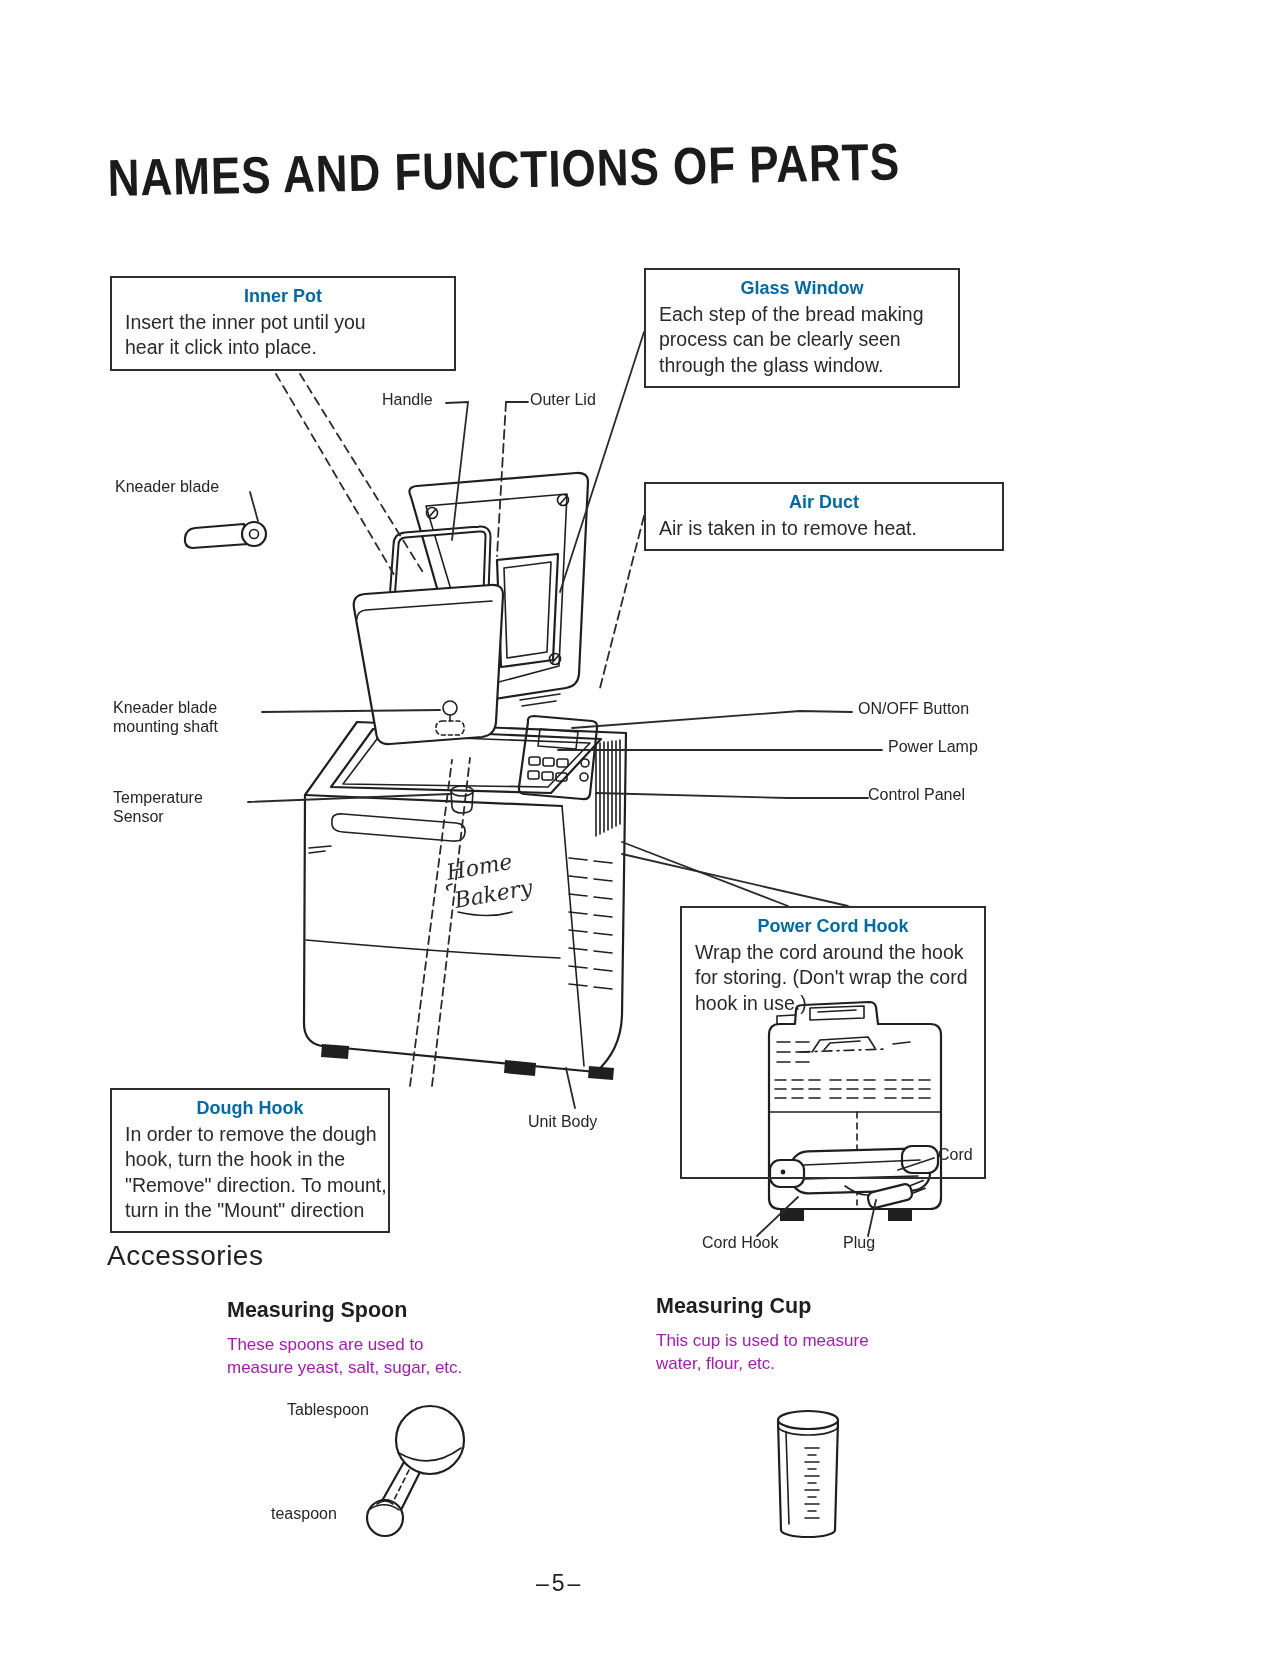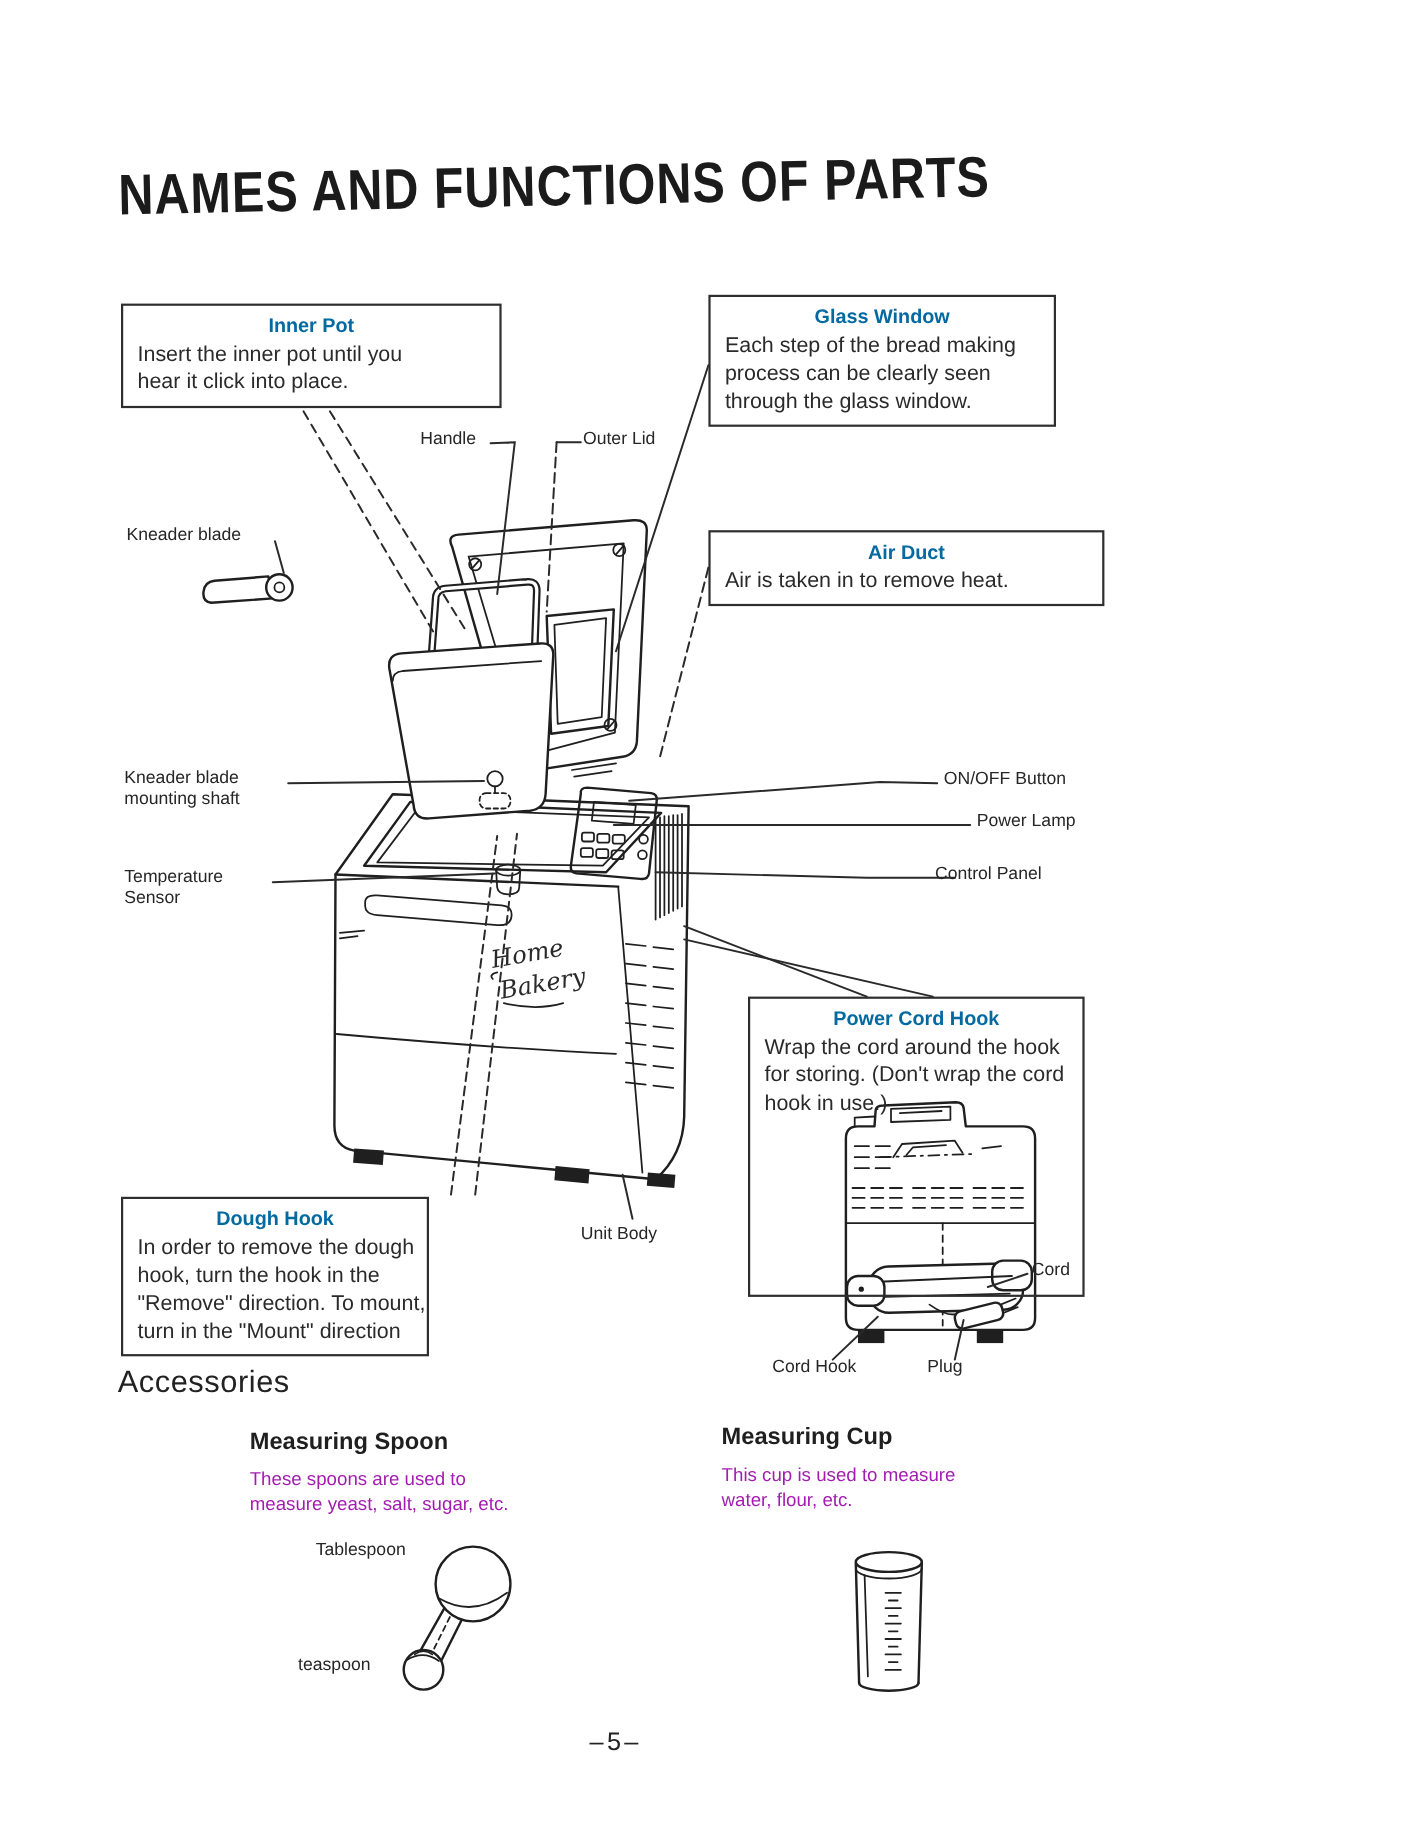--- a/index.html
+++ b/index.html
@@ -239,21 +239,21 @@
   <div class="label l2" style="left:113px;top:698px">
     <div>Kneader blade</div>
     <div>mounting shaft</div>
   </div>
   <div class="label l2" style="left:113px;top:788px">
     <div>Temperature</div>
     <div>Sensor</div>
   </div>
   <div class="label" style="left:858px;top:700px">ON/OFF Button</div>
   <div class="label" style="left:888px;top:738px">Power Lamp</div>
-  <div class="label" style="left:850px;top:786px">Control Panel</div>
+  <div class="label" style="left:868px;top:786px">Control Panel</div>
   <div class="label" style="left:528px;top:1113px">Unit Body</div>
 
   <div class="label" style="left:938px;top:1146px">Cord</div>
   <div class="label" style="left:702px;top:1234px">Cord Hook</div>
   <div class="label" style="left:843px;top:1234px">Plug</div>
 
   <div id="acc-heading">Accessories</div>
 
   <div class="acc-title" style="left:227px;top:1298px">Measuring Spoon</div>
   <div class="acc-body" style="left:227px;top:1334px">

